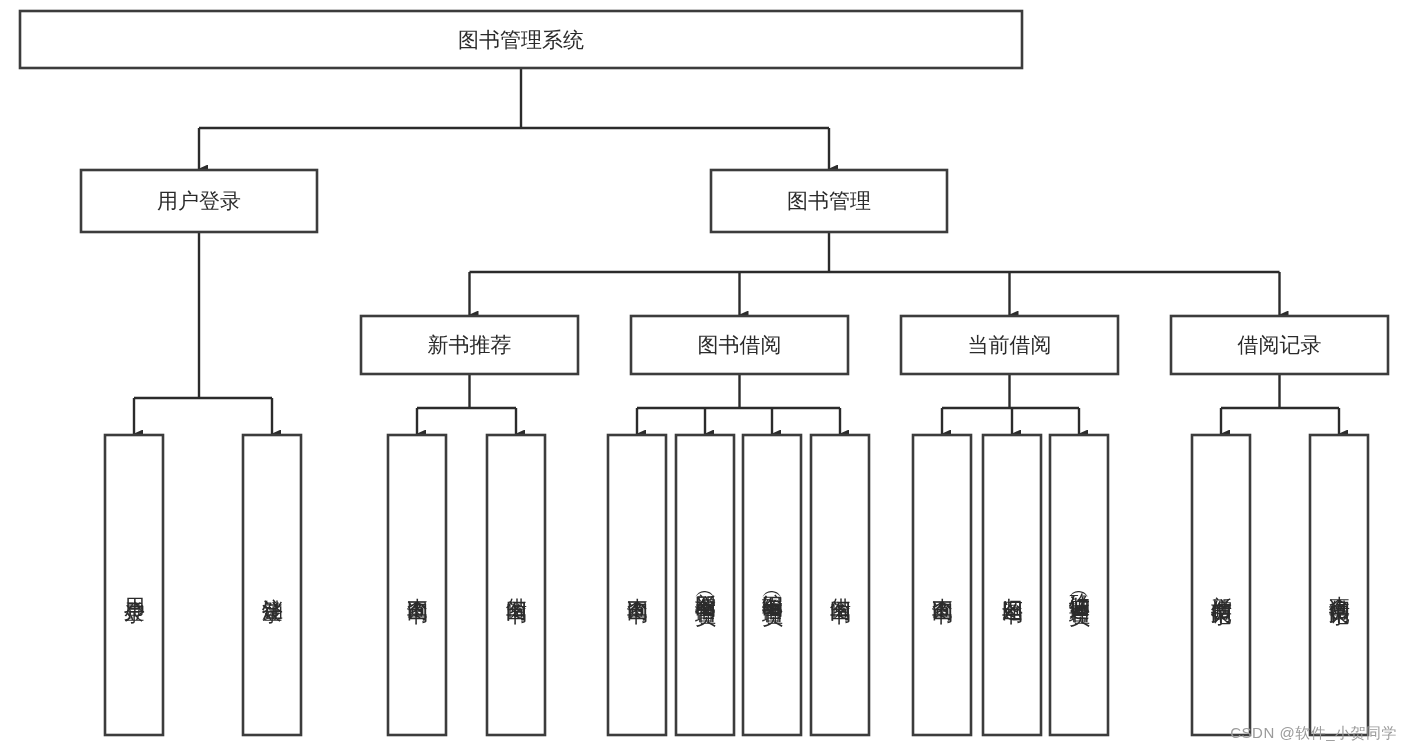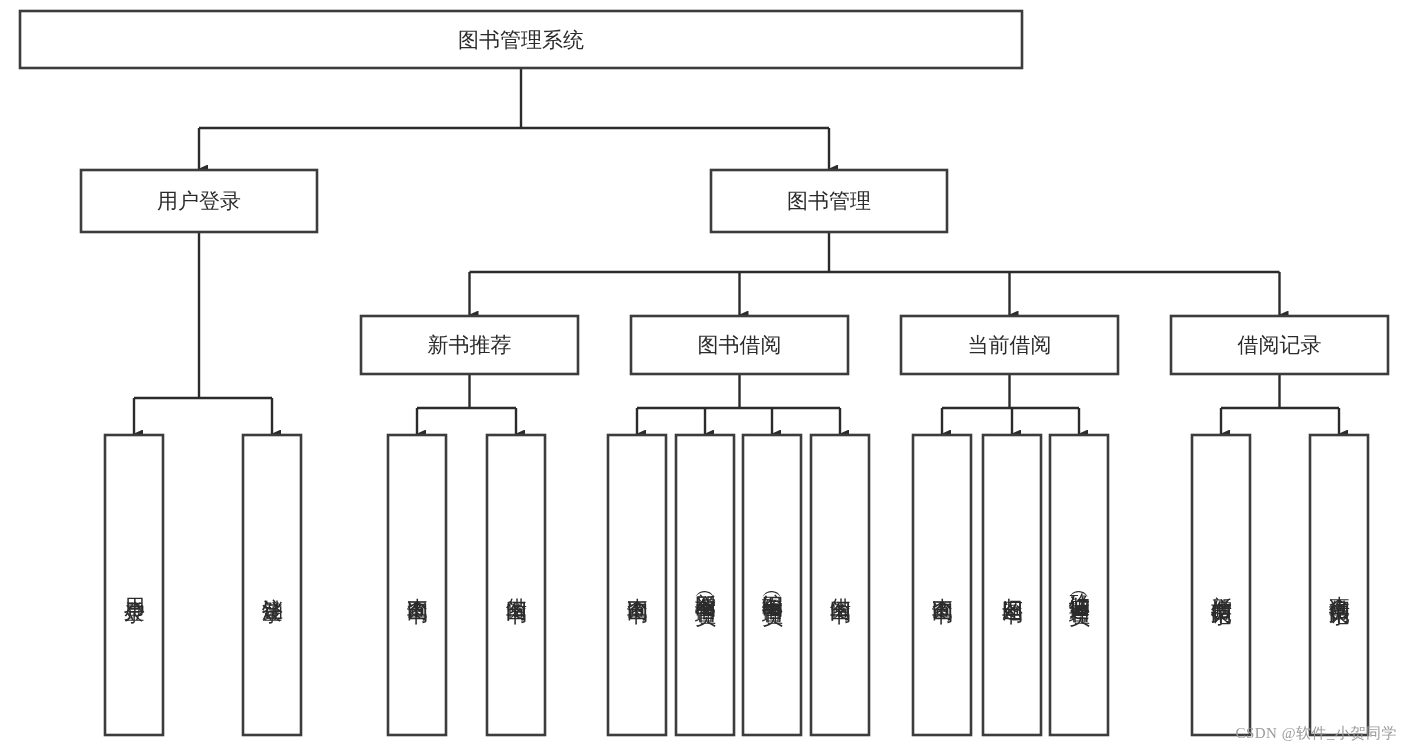--- a/index.html
+++ b/index.html
@@ -35,21 +35,21 @@
   }
   .edge {
     stroke: #2b2b2b;
     stroke-width: 2.4;
     fill: none;
   }
   .watermark {
     position: absolute;
     right: 8px;
     bottom: 4px;
-    font-family: Liberation Serif, serif;
+    font-family: Liberation Sans, sans-serif;
     font-size: 15px;
     color: #9b9b9b;
     white-space: nowrap;
     letter-spacing: 0.5px;
   }
 </style>
 </head>
 <body>
 
 <svg id="diagram" viewBox="0 0 1405 747">

